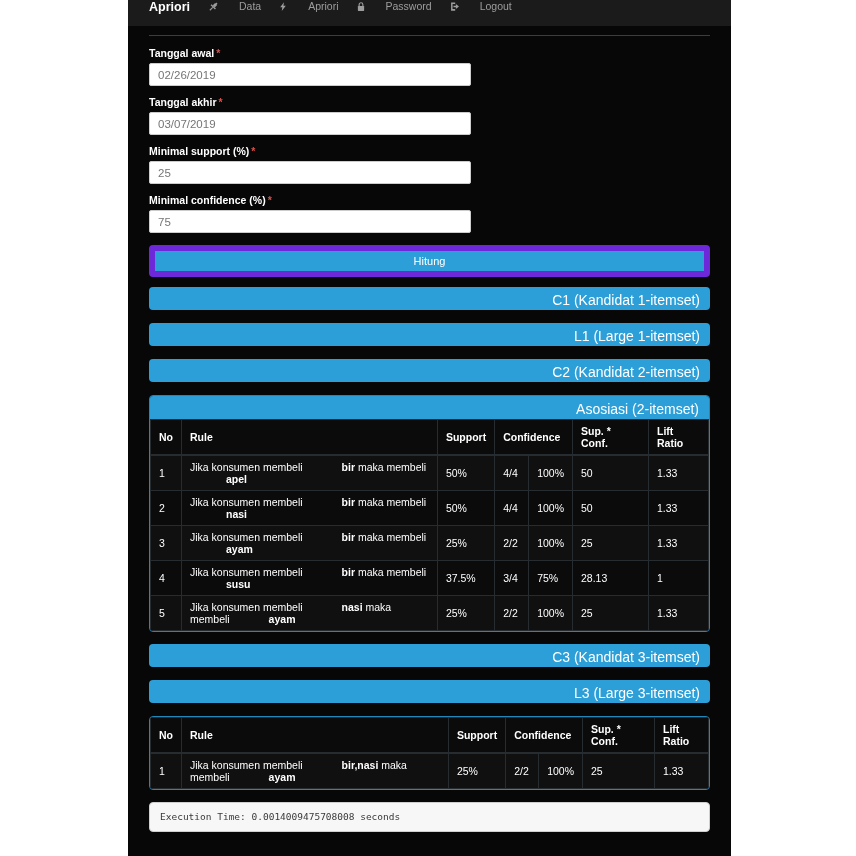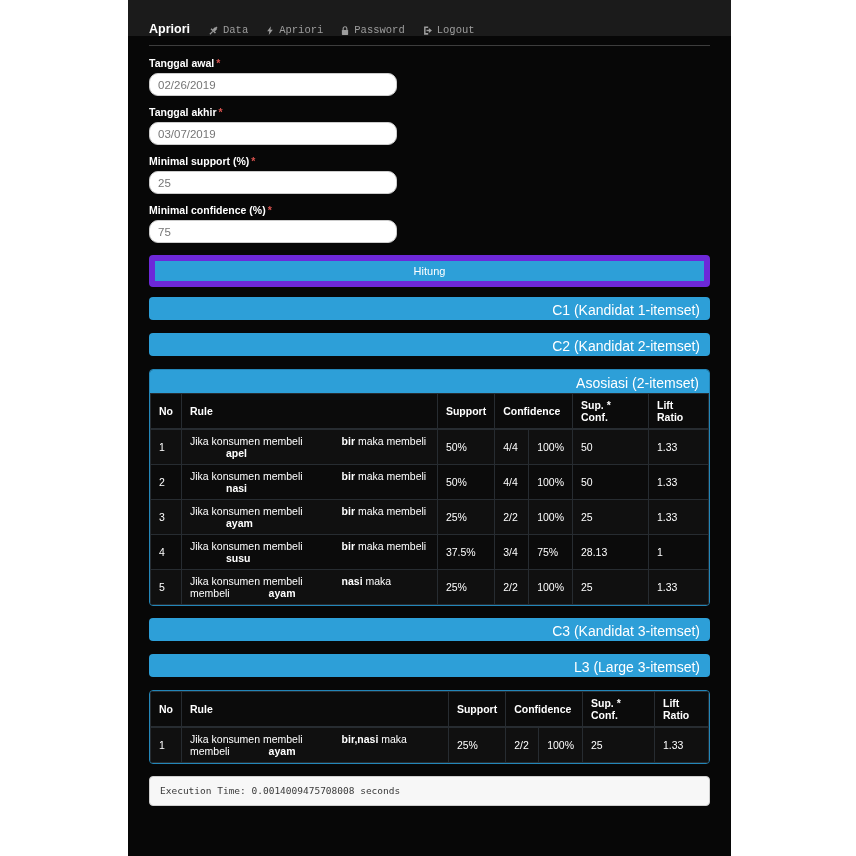--- a/index.html
+++ b/index.html
@@ -2,39 +2,39 @@
 <html><head>
 <meta charset="utf-8">
 <style>
   * { box-sizing: border-box; margin: 0; padding: 0; }
   html, body { width: 856px; height: 856px; background: #ffffff; overflow: hidden;
     font-family: "Liberation Sans", sans-serif; }
   .screen { width: 603px; height: 856px; margin-left: 128px; background: #070707;
     display: flex; flex-direction: column; }
 
   
-  .navbar { height: 36px; background: #1b1b1b; display: flex; align-items: flex-end;
+  .navbar { height: 26px; background: #1b1b1b; display: flex; align-items: flex-start;
     padding: 0 21px; flex-shrink: 0; }
   .brand { color: #ffffff; font-size: 12.5px; font-weight: bold; margin-right: 18px; }
   .nav-item { color: #9d9d9d; font-size: 10.5px; margin-right: 17px; display: flex;
-    align-items: center; gap: 4px; cursor: pointer; font-family: Liberation Mono, monospace; }
+    align-items: center; gap: 20px; cursor: pointer; }
   .nav-item svg { display: block; }
 
   .container { padding: 0 21px; display: flex; flex-direction: column; flex: 1; }
 
   h1 { color: #ffffff; font-size: 29px; font-weight: 400; margin-top: 13px; letter-spacing: 0.2px; }
   hr.title-rule { border: none; border-top: 1px solid #3d3d3d; margin: 9px 0 11px 0; }
 
   
   .form-group { margin-bottom: 10px; }
   .form-group label { display: block; color: #ffffff; font-size: 10.5px; font-weight: bold;
     margin-bottom: 4px; }
   .req { color: #d9534f; margin-left: 2px; }
-  .form-group input { width: 248px; height: 23px; background: #ffffff; border: 1px solid #cccccc;
-    border-radius: 9px; padding: 0 8px; font-size: 11.5px; color: #757575;
+  .form-group input { width: 322px; height: 23px; background: #ffffff; border: 1px solid #cccccc;
+    border-radius: 2px; padding: 0 8px; font-size: 11.5px; color: #757575;
     font-family: "Liberation Sans", sans-serif; }
   .btn-hitung { background: #2d9fd8; color: #ffffff; border: 6px solid #6d28d9; border-radius: 4px;
     font-size: 11px; padding: 4px 10px; margin: 2px 0 10px 0; cursor: pointer;
     font-family: "Liberation Sans", sans-serif; }
 
   
   .panel-bar { background: #2d9fd8; color: #ffffff; font-size: 14px; border-radius: 4px;
     padding: 5px 10px; height: 23px; margin-bottom: 13px; cursor: pointer; text-align: right; }
 
   
@@ -126,20 +126,21 @@
     </div>
 
     <div class="form-group">
       <label><span>Minimal confidence (%)</span><span class="req">*</span></label>
       <input type="text" value="75" style="">
     </div>
 
     <button class="btn-hitung">Hitung</button>
 
     <div class="panel-bar">C1 (Kandidat 1-itemset)</div>
+    <div class="panel-bar">L1 (Large 1-itemset)</div>
     <div class="panel-bar">C2 (Kandidat 2-itemset)</div>
 
     <div class="assoc-panel">
       <div class="panel-bar">Asosiasi (2-itemset)</div>
       <table class="t2">
         <thead>
           <tr>
             <th class="c-no">No</th>
             <th>Rule</th>
             <th class="c-sup">Support</th>

